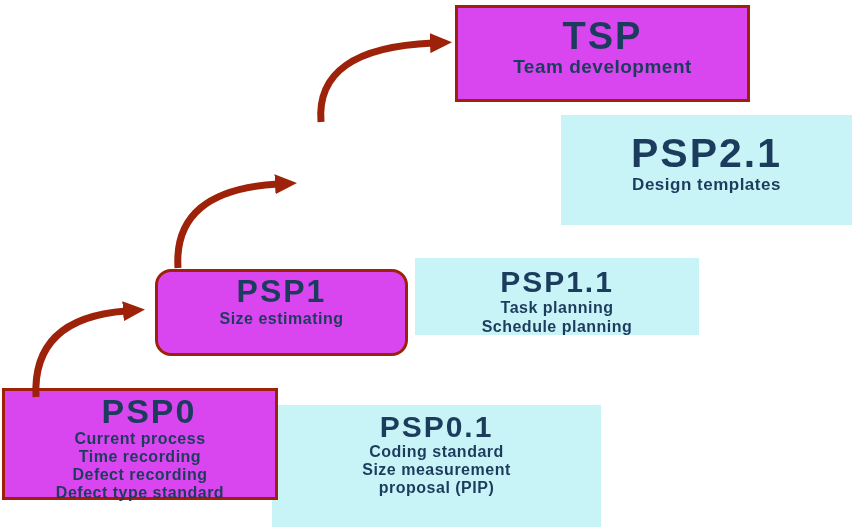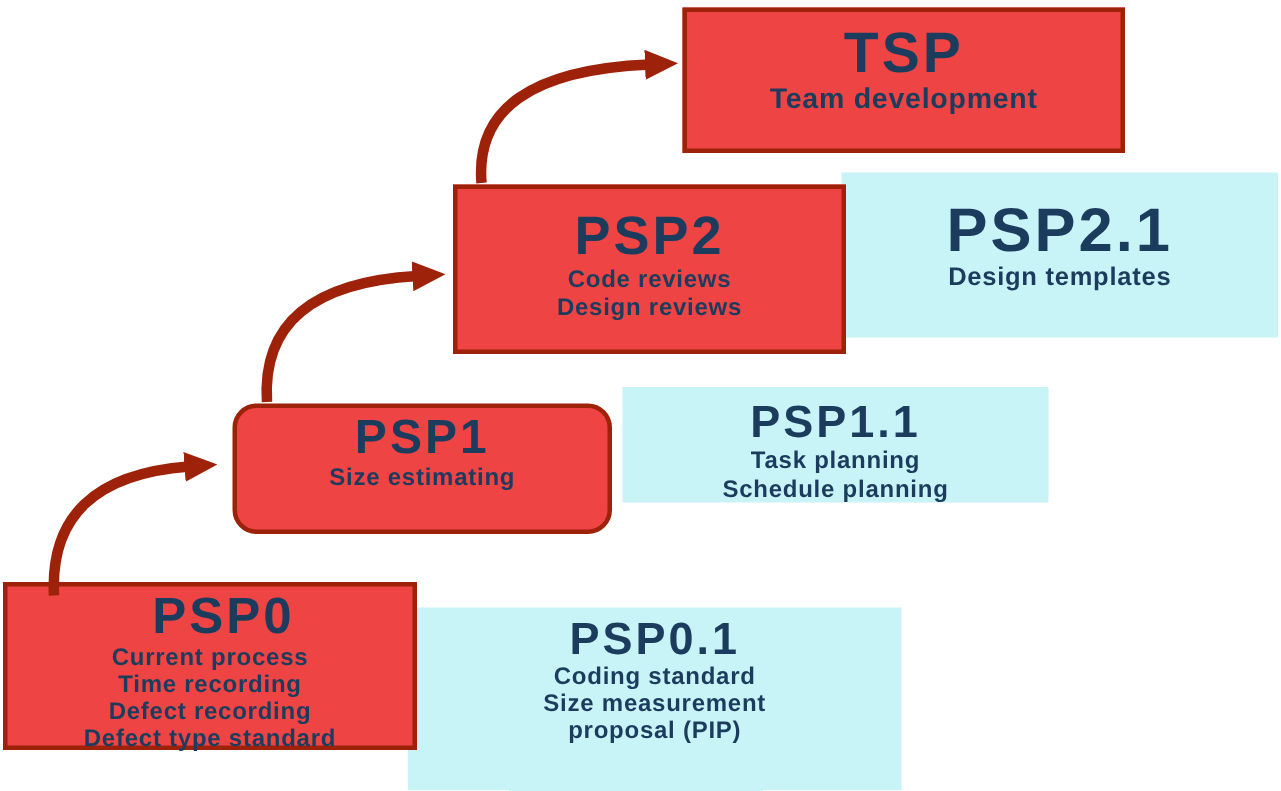--- a/index.html
+++ b/index.html
@@ -16,21 +16,21 @@
     background: #ffffff;
   }
   .box {
     position: absolute;
     box-sizing: border-box;
     text-align: center;
     font-weight: bold;
     color: #1c3c5e;
   }
   .box.white {
-    background: #ef4444;
+    background: #d946ef;
     border: 3px solid #9e2109;
     z-index: 2;
   }
   .box.cyan {
     background: #c9f4f7;
     z-index: 1;
   }
   .box-title {
     font-weight: bold;
     line-height: 1.08;
@@ -80,25 +80,20 @@
   <div class="box white" id="box-tsp">
     <div class="box-title t38">TSP</div>
     <div class="box-line">Team development</div>
   </div>
 
   <div class="box cyan" id="box-psp2_1">
     <div class="box-title t31">PSP2.1</div>
     <div class="box-line">Design templates</div>
   </div>
 
-  <div class="box white" id="box-psp2">
-    <div class="box-title t36">PSP2</div>
-    <div class="box-line">Code reviews</div>
-    <div class="box-line">Design reviews</div>
-  </div>
 
   <div class="box cyan" id="box-psp1_1">
     <div class="box-title t30">PSP1.1</div>
     <div class="box-line">Task planning</div>
     <div class="box-line">Schedule planning</div>
   </div>
 
   <div class="box white" id="box-psp1">
     <div class="box-title t32">PSP1</div>
     <div class="box-line">Size estimating</div>

